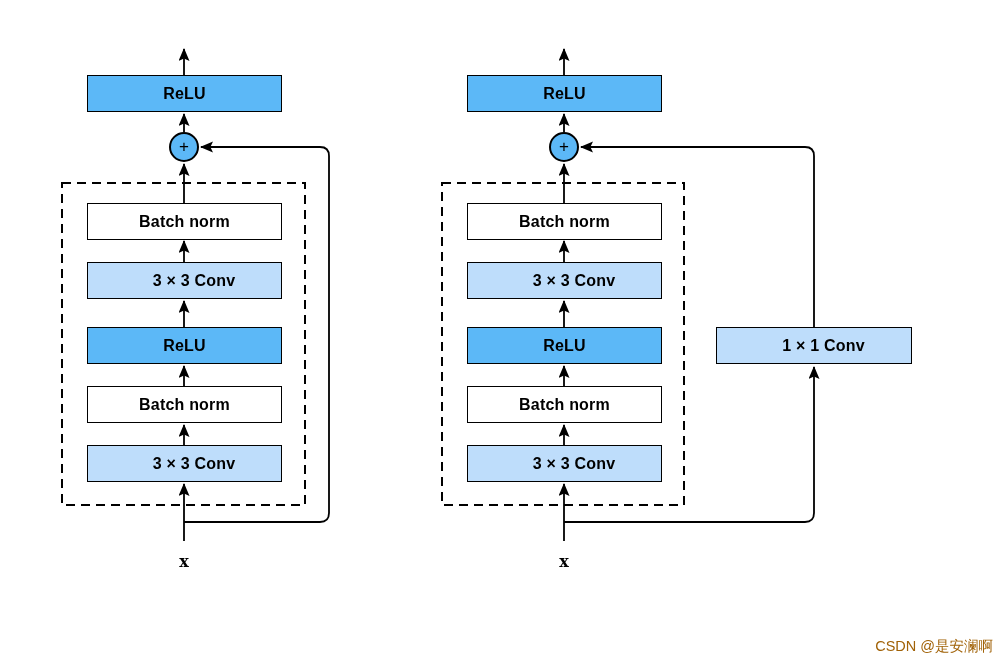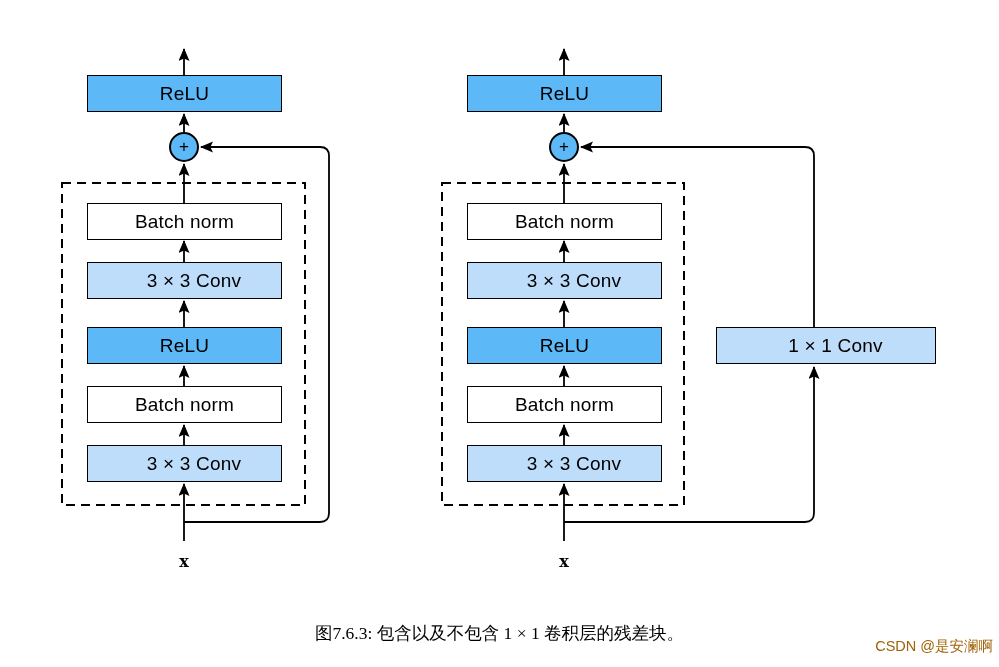--- a/index.html
+++ b/index.html
@@ -5,21 +5,21 @@
   html,body { margin:0; padding:0; background:#fff; }
   .canvas {
     position:relative; width:999px; height:667px; background:#ffffff;
     overflow:hidden; font-family:"Liberation Sans", sans-serif; color:#000;
   }
   svg.lines { position:absolute; left:0; top:0; width:999px; height:667px; }
   .box {
     position:absolute; width:195px; height:37px; box-sizing:border-box;
     border:1.8px solid #000; background:#ffffff;
     display:flex; align-items:center; justify-content:center;
-    font-size:19px; letter-spacing:0.2px; white-space:nowrap;
+    font-size:16px; letter-spacing:0.2px; white-space:nowrap;font-weight:bold;
   }
   .box.act  { background:#5CB8F7; }
   .box.conv { background:#BEDDFB;padding-left:19px; }
   .addcircle {
     position:absolute; width:30px; height:30px; box-sizing:border-box;
     border:2px solid #000; border-radius:50%; background:#5CB8F7;
     display:flex; align-items:center; justify-content:center;
     font-size:17px; line-height:1; padding-bottom:1px;
   }
   .xlabel {
@@ -87,20 +87,19 @@
   </div>
 
   <div>
     <div class="box act" style="left:467px; top:75px;">ReLU</div>
     <div class="addcircle" style="left:549px; top:132px;">+</div>
     <div class="box" style="left:467px; top:203px;">Batch norm</div>
     <div class="box conv" style="left:467px; top:262px;">3 × 3 Conv</div>
     <div class="box act" style="left:467px; top:327px;">ReLU</div>
     <div class="box" style="left:467px; top:386px;">Batch norm</div>
     <div class="box conv" style="left:467px; top:445px;">3 × 3 Conv</div>
-    <div class="box conv" style="left:716px; top:327px; width:220px;">1 × 1 Conv</div>
+    <div class="box conv" style="left:716px; top:327px; width:196px;">1 × 1 Conv</div>
     <div class="xlabel" style="left:552px; top:552px;">x</div>
   </div>
 
-  <div class="caption">图7.6.3: 包含以及不包含 1 × 1 卷积层的残差块。</div>
   <div class="watermark">CSDN @是安澜啊</div>
 
 </div>
 
 </body></html>

